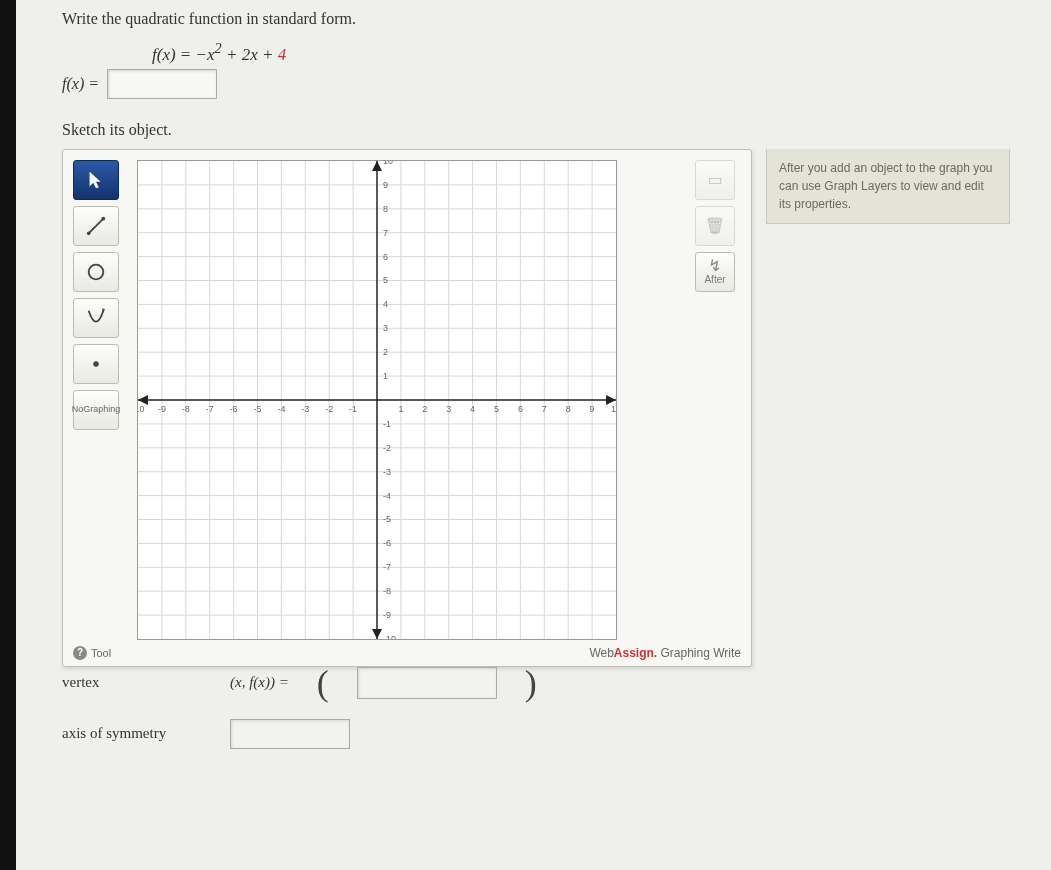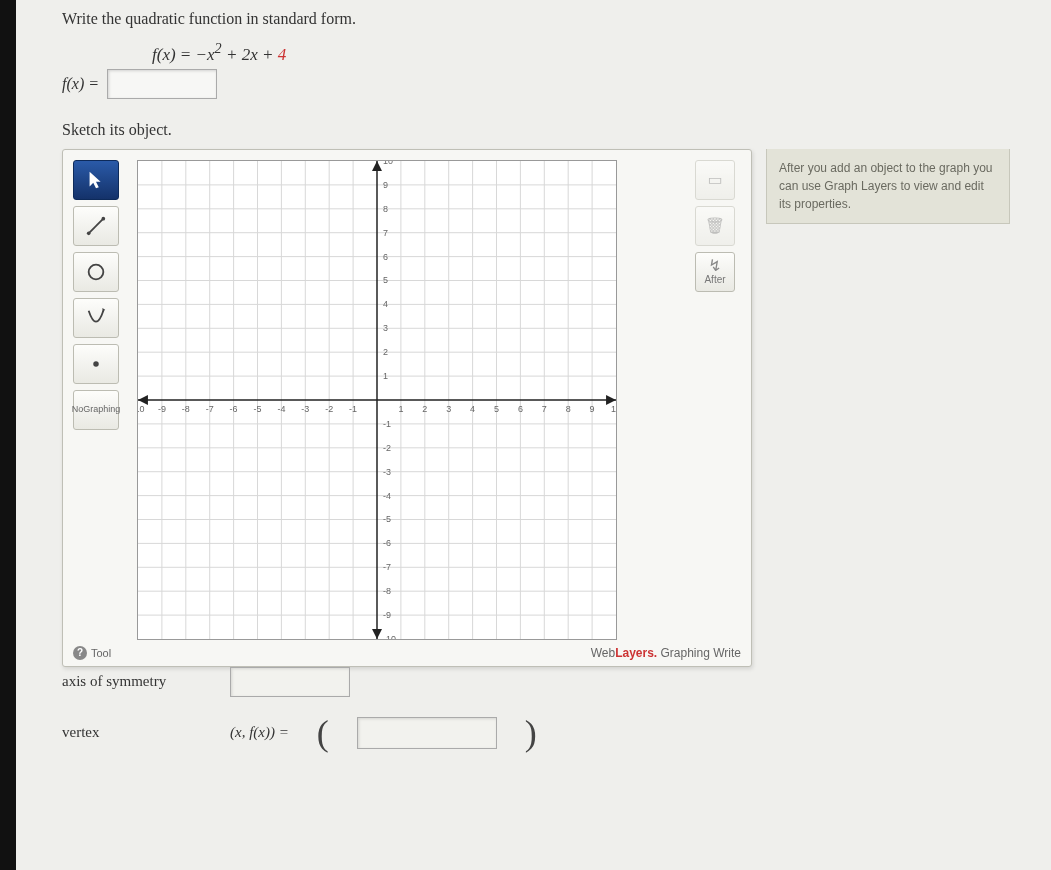--- a/index.html
+++ b/index.html
@@ -210,38 +210,38 @@
         </div>
       </div>
     </div>
 
     <div class="help-row">
       <div class="help-link">
         <span class="qm">?</span>
         <span>Tool</span>
       </div>
       <div class="brand">
-        <span>Web</span><b>Layers.</b><span> Graphing Write</span>
+        <span>Web</span><b>Assign.</b><span> Graphing Write</span>
       </div>
     </div>
   </div>
 
   <div class="layers-panel">
     <div class="layers-body">After you add an object to the graph you can use Graph Layers to view and edit its properties.</div>
   </div>
 </div>
 
-
-<div class="field-row">
-  <span class="field-label">axis of symmetry</span>
-  <input class="sym-input" type="text" style="">
-</div>
 
 <div class="field-row">
   <span class="field-label">vertex</span>
   <span style="font-style:italic">(x, f(x))  =</span>
   <span class="paren">(</span>
   <input class="pair-input" type="text" placeholder="" style="">
   <span class="paren">)</span>
 </div>
 
+<div class="field-row">
+  <span class="field-label">axis of symmetry</span>
+  <input class="sym-input" type="text" style="">
+</div>
+
 </div>
 </div>
 
 </body></html>

